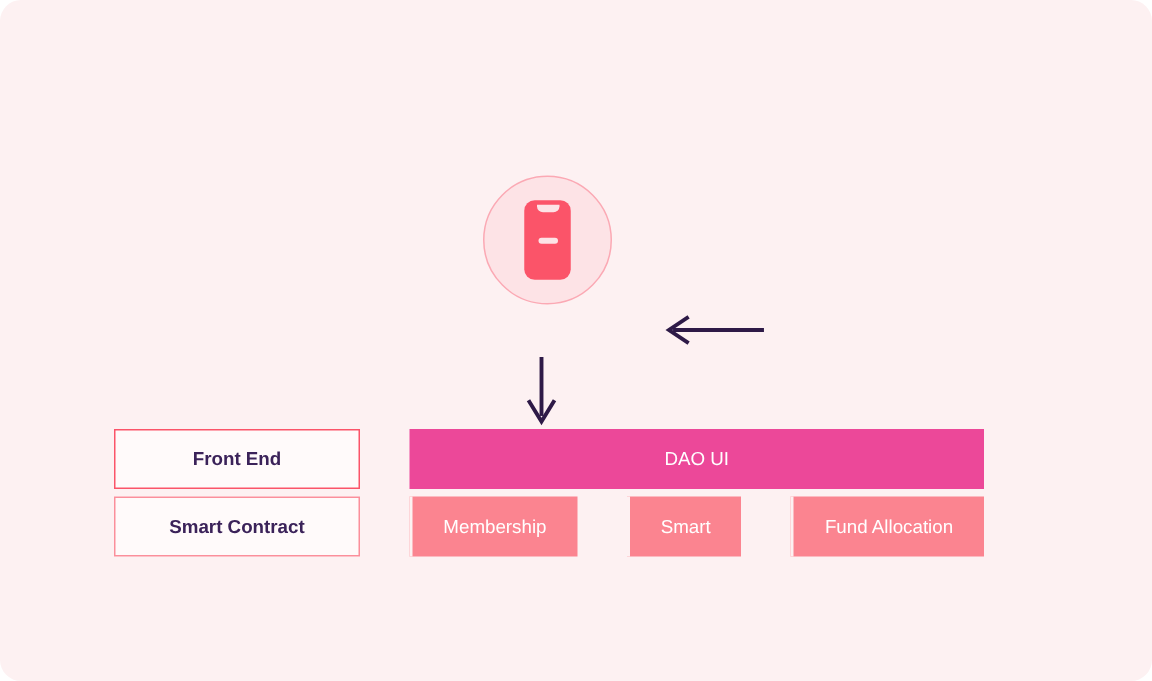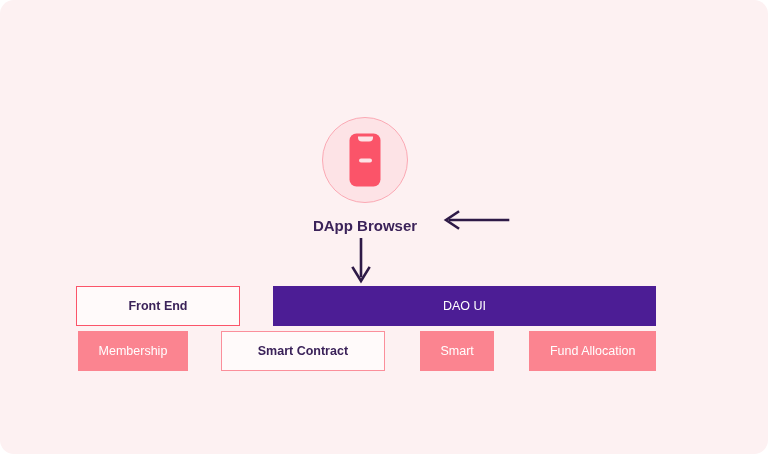--- a/index.html
+++ b/index.html
@@ -159,59 +159,58 @@
     width: 164px;
     flex: 0 0 164px;
   }
   #row-front-end .cell-label { border: 1.6px solid #fb5469; }
   #row-smart-contract .cell-label { border: 1.6px solid #fb8f9b; }
 
   .cell-value {
     color: #ffffff;
     flex: 1 1 auto;
   }
-  .cell-primary { background: #4c1d95; }
+  .cell-primary { background: #ec4899; }
   .cell-secondary {
     background: #fb8490;
     border-left: 2px solid #fdf1f2;
   }
   .cell-secondary:first-of-type { border-left: 2px solid #fdf1f2; }
 </style>
 </head>
 <body>
 
 <div id="canvas">
 
 
   <div class="node" id="node-dapp">
     <div class="node-circle">
       <div class="phone-body">
         <div class="phone-notch"></div>
         <div class="phone-slot"></div>
       </div>
     </div>
-    <div class="node-label">DApp Browser</div>
   </div>
 
 
   <svg id="arrow-individual-to-dapp" viewBox="0 0 70 24">
     <line x1="68" y1="12" x2="10" y2="12" stroke="#2e1a47" stroke-width="2.6" stroke-linecap="square"></line>
     <polyline points="18,4 6,12 18,20" fill="none" stroke="#2e1a47" stroke-width="2.6" stroke-linecap="square" stroke-linejoin="miter"></polyline>
   </svg>
 
   <svg id="arrow-dapp-to-frontend" viewBox="0 0 26 46">
     <line x1="13" y1="0" x2="13" y2="38" stroke="#2e1a47" stroke-width="2.6" stroke-linecap="square"></line>
     <polyline points="5,30 13,43 21,30" fill="none" stroke="#2e1a47" stroke-width="2.6" stroke-linecap="square" stroke-linejoin="miter"></polyline>
   </svg>
 
   <div class="stack-row" id="row-front-end">
     <div class="cell cell-label">Front End</div>
     <div class="cell cell-value cell-primary">DAO UI</div>
   </div>
 
   <div class="stack-row" id="row-smart-contract">
+    <div class="cell cell-label">Smart Contract</div>
     <div class="cell cell-value cell-secondary">Membership</div>
-    <div class="cell cell-label">Smart Contract</div>
     <div class="cell cell-value cell-secondary">Smart</div>
     <div class="cell cell-value cell-secondary">Fund Allocation</div>
   </div>
 
 </div>
 
 </body></html>

